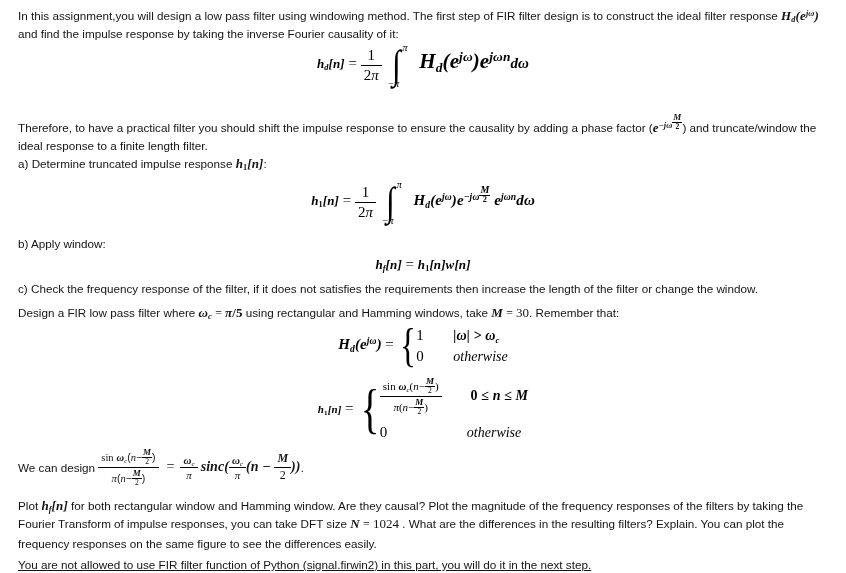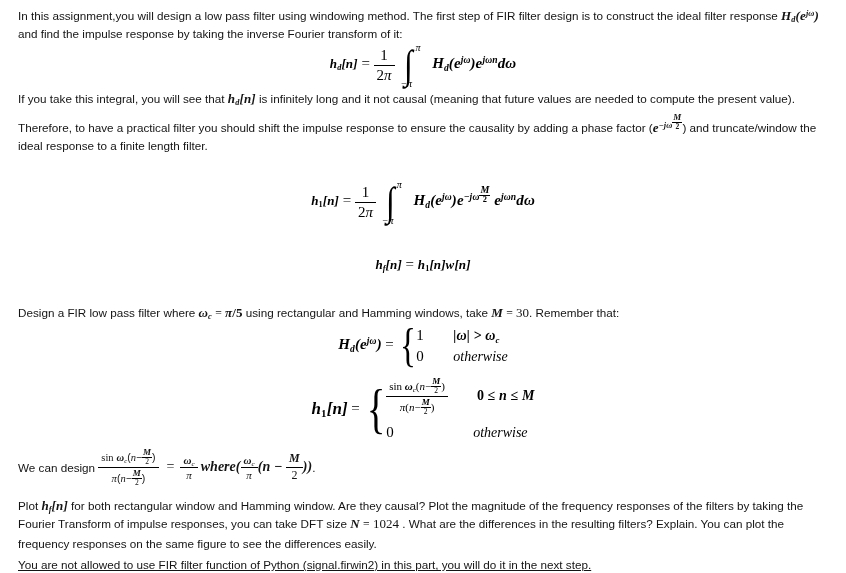--- a/index.html
+++ b/index.html
@@ -131,69 +131,75 @@
   .w-lbl { display: inline-block; }
   .it-w { font-family: "Liberation Serif", serif; font-style: italic; }
 </style>
 </head>
 <body>
 
 <div id="sheet">
 
   <div class="para body-text" style="top:7px;">
     <span>In this assignment,you will design a low pass filter using windowing method. The first step of FIR filter design is to construct the ideal filter response </span><span class="inl"><span class="mi-b">H</span><sub class="mi">d</sub>(<span class="mi-b">e</span><sup class="mi-b">jω</sup>)</span><br>
-    <span> and find the impulse response by taking the inverse Fourier transform of it:</span>
+    <span> and find the impulse response by taking the inverse Fourier causality of it:</span>
   </div>
 
   <div class="eq" style="top:44px; font-size:15px;">
     <span class="inl"><span class="mi-b">h</span><sub class="mi">d</sub>[<span class="mi-b">n</span>]</span>
     <span class="mu" style="font-size:15px;">=</span>
     <span class="frac" style="font-size:15px;">
       <span class="nu mu">1</span>
       <span class="de"><span class="mu">2</span><span class="mi">π</span></span>
     </span>
     <span class="intg">
       <span class="sign">∫</span>
       <span class="lim-top">π</span>
       <span class="lim-bot">−π</span>
     </span>
-    <span class="inl" style="font-size:15px;"><span class="mi-b">H</span><sub class="mi">d</sub>(<span class="mi-b">e</span><sup class="mi-b">jω</sup>)<span class="mi-b">e</span><sup class="mi-b">jωn</sup></span><span class="inl" style="font-size:15px;">dω</span>
-  </div>
-
-  <div class="para body-text" style="top:90px;">
-    <span>If you take this integral, you will see that </span><span class="inl"><span class="mi-b">h</span><sub class="mi">d</sub>[<span class="mi-b">n</span>]</span><span> is infinitely long and it not causal (meaning that future values are needed to compute the present value).</span>
-  </div>
+    <span class="inl" style="font-size:21px;"><span class="mi-b">H</span><sub class="mi">d</sub>(<span class="mi-b">e</span><sup class="mi-b">jω</sup>)<span class="mi-b">e</span><sup class="mi-b">jωn</sup></span><span class="inl" style="font-size:15px;">dω</span>
+  </div>
+
 
   <div class="para body-text" style="top:113px;">
     <span>Therefore, to have a practical filter you should shift the impulse response to ensure the causality by adding a phase factor (</span><span class="inl"><span class="mi-b">e</span><sup class="mi-b">−jω</sup><span class="fracs" style="font-size:9px; vertical-align:0.30em;"><span class="nu mi-b">M</span><span class="de mu">2</span></span></span><span>) and truncate/window the ideal response to a finite length filter.</span>
   </div>
 
+  <div class="para body-text" style="top:155px;">
+    <span>a) Determine truncated impulse response </span><span class="inl"><span class="mi-b">h</span><sub class="mu">1</sub>[<span class="mi-b">n</span>]</span><span>:</span>
+  </div>
 
   <div class="eq" style="top:181px; font-size:15px;">
     <span class="inl"><span class="mi-b">h</span><sub class="mu">1</sub>[<span class="mi-b">n</span>]</span>
     <span class="mu" style="font-size:15px;">=</span>
     <span class="frac" style="font-size:15px;">
       <span class="nu mu">1</span>
       <span class="de"><span class="mu">2</span><span class="mi">π</span></span>
     </span>
     <span class="intg">
       <span class="sign">∫</span>
       <span class="lim-top">π</span>
       <span class="lim-bot">−π</span>
     </span>
     <span class="inl" style="font-size:15px;"><span class="mi-b">H</span><sub class="mi">d</sub>(<span class="mi-b">e</span><sup class="mi-b">jω</sup>)<span class="mi-b">e</span><sup class="mi-b">−jω</sup><span class="fracs" style="font-size:10px; vertical-align:0.30em;"><span class="nu mi-b">M</span><span class="de mu">2</span></span> <span class="mi-b">e</span><sup class="mi-b">jωn</sup></span><span class="inl" style="font-size:15px;">dω</span>
   </div>
 
+  <div class="para body-text" style="top:235px;">
+    <span>b) Apply window:</span>
+  </div>
 
   <div class="eq" style="top:256px; font-size:15px;">
     <span class="inl"><span class="mi-b">h</span><sub class="mi">f</sub>[<span class="mi-b">n</span>]</span>
     <span class="mu">=</span>
     <span class="inl"><span class="mi-b">h</span><sub class="mu">1</sub>[<span class="mi-b">n</span>]<span class="mi-b">w</span>[<span class="mi-b">n</span>]</span>
   </div>
 
+  <div class="para body-text" style="top:280px;">
+    <span>c) Check the frequency response of the filter, if it does not satisfies the requirements then increase the length of the filter or change the window.</span>
+  </div>
 
   <div class="para body-text" style="top:304px;">
     <span>Design a FIR low pass filter where </span><span class="inl"><span class="mi-b">ω</span><sub class="mi">c</sub></span> <span class="mu" style="font-family:'Liberation Serif',serif;">=</span> <span class="inl"><span class="mi-b">π</span><span class="mu">/5</span></span><span> using rectangular and Hamming windows, take </span><span class="inl"><span class="mi-b">M</span></span> <span class="mu" style="font-family:'Liberation Serif',serif;">=</span> <span class="mu" style="font-family:'Liberation Serif',serif; font-size:13px;">30</span><span>. Remember that:</span>
   </div>
 
   <div class="eq" style="top:327px; font-size:14px;">
     <span class="inl" style="font-size:15px;"><span class="mi-b">H</span><sub class="mi">d</sub>(<span class="mi-b">e</span><sup class="mi-b">jω</sup>)</span>
     <span class="mu" style="font-size:15px;">=</span>
     <span class="cases">
       <span class="brace">{</span>
@@ -206,21 +212,21 @@
         <span class="row" style="margin-top:4px;">
           <span class="mu" style="font-size:15px; display:inline-block; width:14px;">0</span>
           <span class="w-lbl" style="display:inline-block; width:16px;"></span>
           <span class="it-w" style="font-size:14px;">otherwise</span>
         </span>
       </span>
     </span>
   </div>
 
   <div class="eq" style="top:377px; font-size:14px;">
-    <span class="inl" style="font-size:17px; vertical-align:middle;"><span class="mi-b">h</span><sub class="mu">1</sub>[<span class="mi-b">n</span>]</span>
+    <span class="inl" style="font-size:11px; vertical-align:middle;"><span class="mi-b">h</span><sub class="mu">1</sub>[<span class="mi-b">n</span>]</span>
     <span class="mu" style="font-size:15px; vertical-align:middle;">=</span>
     <span class="cases">
       <span class="brace" style="font-size:54px;">{</span>
       <span class="rows">
         <span class="row">
           <span class="frac" style="font-size:11px;">
             <span class="nu"><span class="mu">sin</span> <span class="mi-b">ω</span><sub class="mi">c</sub>(<span class="mi">n</span>−<span class="fracs" style="font-size:9px; vertical-align:-0.30em;"><span class="nu mi-b">M</span><span class="de mu">2</span></span>)</span>
             <span class="de"><span class="mi">π</span>(<span class="mi">n</span>−<span class="fracs" style="font-size:9px; vertical-align:-0.30em;"><span class="nu mi-b">M</span><span class="de mu">2</span></span>)</span>
           </span>
           <span style="display:inline-block; width:22px;"></span>
@@ -235,21 +241,21 @@
     </span>
   </div>
 
   <div class="para body-text" style="top:448px; line-height:normal;">
     <span style="vertical-align:middle;">We can design </span><span class="frac" style="font-size:10.5px;">
       <span class="nu"><span class="mu">sin</span> <span class="mi-b">ω</span><sub class="mi">c</sub>(<span class="mi">n</span>−<span class="fracs" style="font-size:9px; vertical-align:-0.30em;"><span class="nu mi-b">M</span><span class="de mu">2</span></span>)</span>
       <span class="de"><span class="mi">π</span>(<span class="mi">n</span>−<span class="fracs" style="font-size:9px; vertical-align:-0.30em;"><span class="nu mi-b">M</span><span class="de mu">2</span></span>)</span>
     </span><span style="display:inline-block;width:8px;"></span><span class="mu" style="font-size:14px; vertical-align:middle; font-family:'Liberation Serif',serif;">=</span><span style="display:inline-block;width:6px;"></span><span class="frac" style="font-size:11px;">
       <span class="nu"><span class="mi-b">ω</span><sub class="mi">c</sub></span>
       <span class="de"><span class="mi">π</span></span>
-    </span> <span class="it-w" style="font-size:14px; vertical-align:middle; font-weight:bold;">where</span><span class="inl" style="font-size:14px; vertical-align:middle;">(</span><span class="frac" style="font-size:11px;">
+    </span> <span class="it-w" style="font-size:14px; vertical-align:middle; font-weight:bold;">sinc</span><span class="inl" style="font-size:14px; vertical-align:middle;">(</span><span class="frac" style="font-size:11px;">
       <span class="nu"><span class="mi-b">ω</span><sub class="mi">c</sub></span>
       <span class="de"><span class="mi">π</span></span>
     </span><span class="inl" style="font-size:14px; vertical-align:middle;">(<span class="mi-b">n</span> − </span><span class="frac" style="font-size:12px;">
       <span class="nu mi-b">M</span>
       <span class="de mu">2</span>
     </span><span class="inl" style="font-size:14px; vertical-align:middle;">))</span><span style="vertical-align:middle;">.</span>
   </div>
 
   <div class="para body-text" style="top:497px;">
     <span>Plot </span><span class="inl"><span class="mi-b">h</span><sub class="mi">f</sub>[<span class="mi-b">n</span>]</span><span> for both rectangular window and Hamming window. Are they causal? Plot the magnitude of the frequency responses of the filters by taking the Fourier Transform of impulse responses, you can take DFT size </span><span class="inl"><span class="mi-b">N</span></span> <span class="mu" style="font-family:'Liberation Serif',serif;">=</span> <span class="mu" style="font-family:'Liberation Serif',serif; font-size:13px;">1024</span><span> . What are the differences in the resulting filters? Explain. You can plot the frequency responses on the same figure to see the differences easily.</span>

